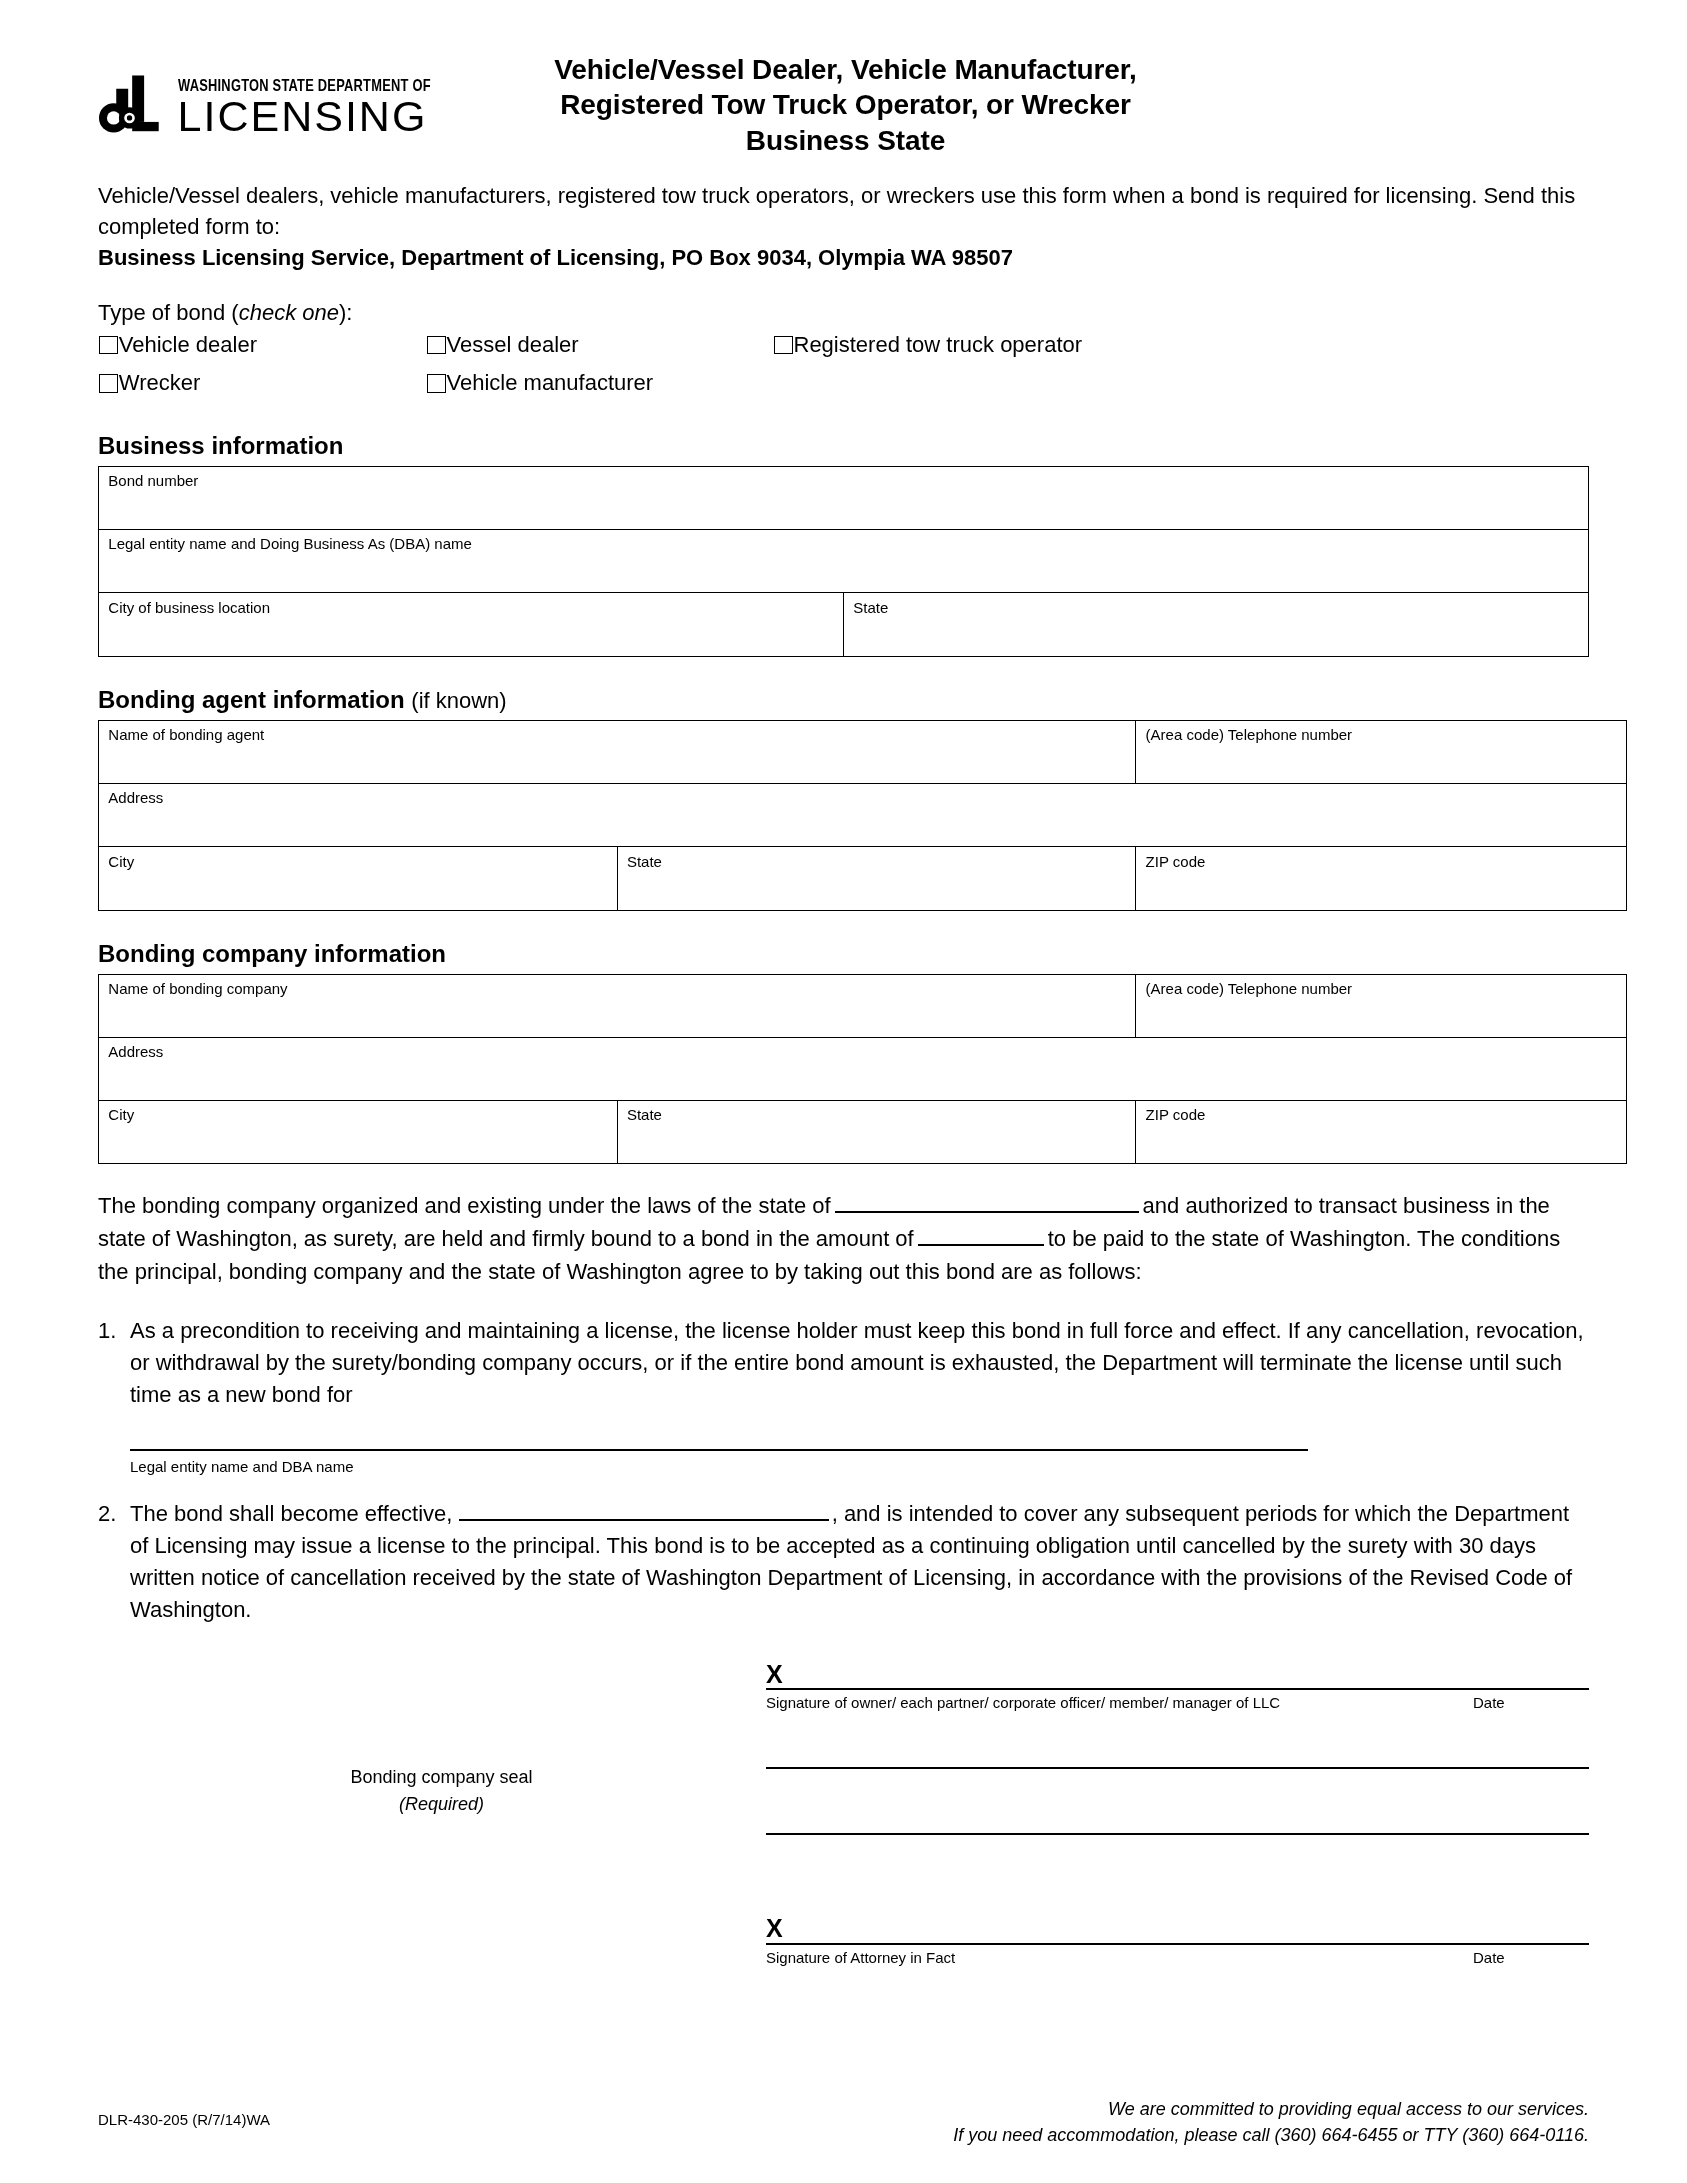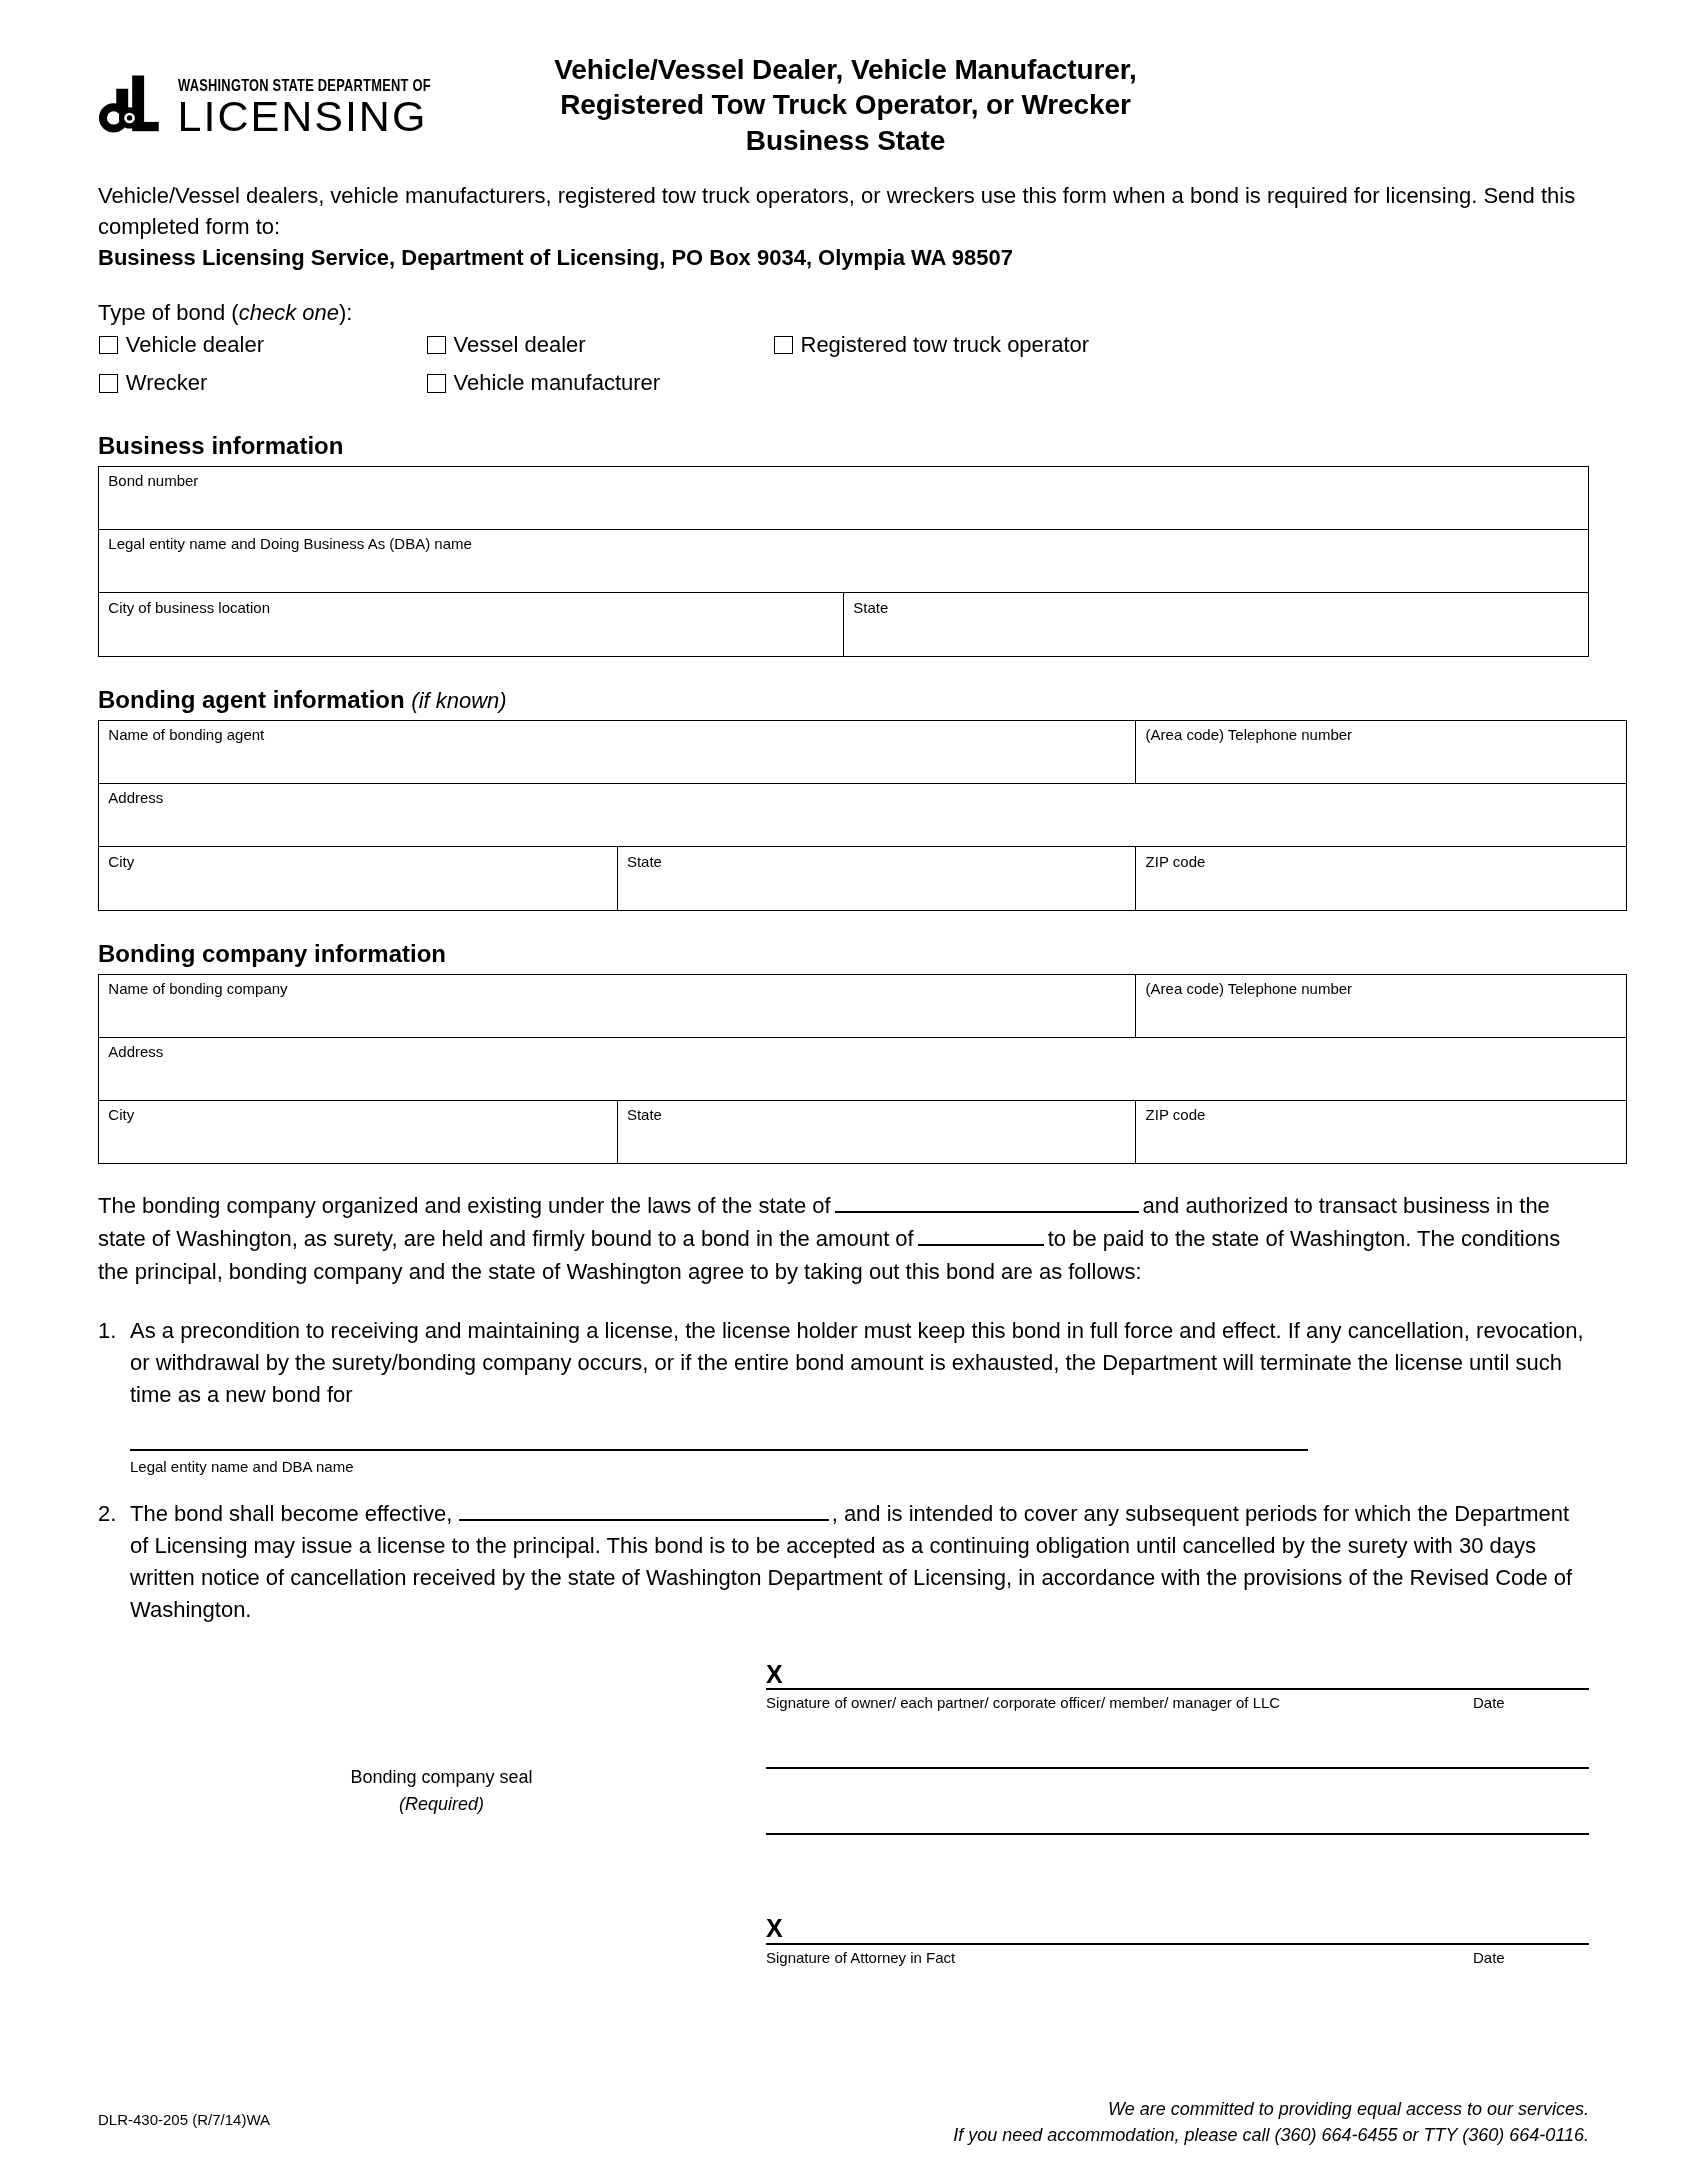--- a/index.html
+++ b/index.html
@@ -101,21 +101,21 @@
 
   .cbrow {
     position: relative;
     height: 33px;
     margin-top: 5.3px;
   }
   .cbitem {
     position: absolute;
     display: flex;
     align-items: center;
-    gap: 8px;
+    gap: 1px;
     font-size: 22px;
     white-space: nowrap;
   }
   .cbitem.c1 { left: 1.3px; }
   .cbitem.c2 { left: 298px; padding-left: 31px; }
   .cbitem.c3 { left: 676px; }
   .checkbox {
     width: 16.5px;
     height: 16.5px;
     border: 1.3px solid #000;
@@ -127,21 +127,20 @@
 
   
   .section-head {
     font-size: 24px;
     font-weight: bold;
     margin-top: 29px;
     margin-bottom: 6px;
   }
   .section-head .note {
     font-weight: normal;
-    font-style: italic;
     font-size: 22px;
   }
 
   
   .ftable {
     width: 1491px;
     border-collapse: collapse;
     table-layout: fixed;
   }
   .ftable td {

